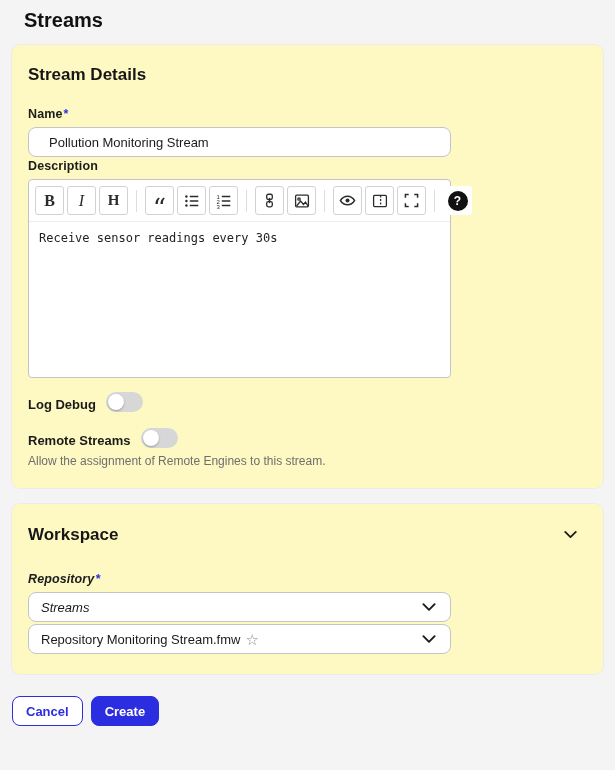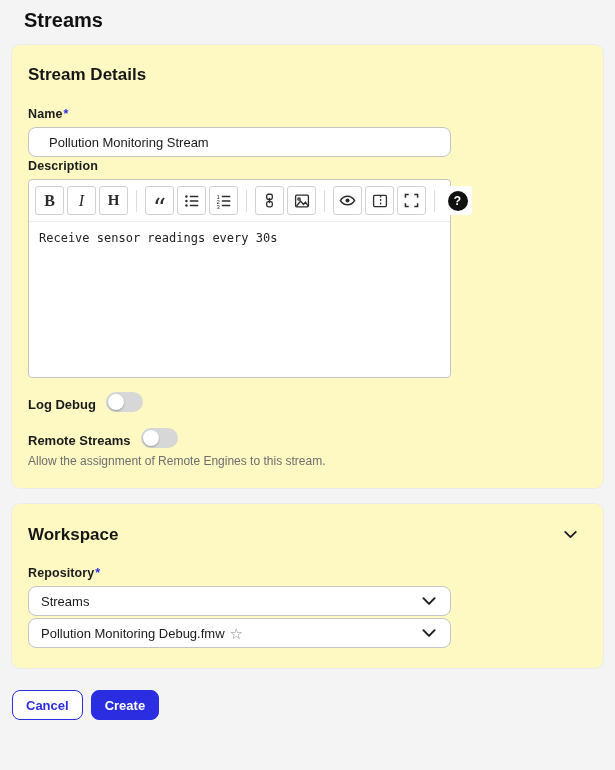--- a/index.html
+++ b/index.html
@@ -219,37 +219,37 @@
 <section class="card">
   <div class="card-header-row">
     <h2 class="card-heading">Workspace</h2>
     <button class="collapse-btn">
       <svg width="17" height="17" viewBox="0 0 16 16" fill="none" stroke="#1c1c1c" stroke-width="1.7" stroke-linecap="round" stroke-linejoin="round">
           <path d="M3 5.5L8 10.5L13 5.5"></path>
         </svg>
     </button>
   </div>
 
-  <div class="field" style="margin-top:21px;">
+  <div class="field" style="margin-top:27px;font-style:italic;">
     <div class="field-label">
       <span>Repository</span><span class="req">*</span>
     </div>
     <div class="select">
       <span class="select-value">Streams</span>
       <span class="chev">
         <svg width="18" height="18" viewBox="0 0 16 16" fill="none" stroke="#1c1c1c" stroke-width="1.7" stroke-linecap="round" stroke-linejoin="round">
             <path d="M3 5.5L8 10.5L13 5.5"></path>
           </svg>
       </span>
     </div>
   </div>
 
   <div class="field">
     <div class="select">
-      <span class="select-value">Pollution Monitoring Debug.fmw</span>
+      <span class="select-value">Repository Monitoring Stream.fmw</span>
       <span class="star">☆</span>
       <span class="chev">
         <svg width="18" height="18" viewBox="0 0 16 16" fill="none" stroke="#1c1c1c" stroke-width="1.7" stroke-linecap="round" stroke-linejoin="round">
             <path d="M3 5.5L8 10.5L13 5.5"></path>
           </svg>
       </span>
     </div>
   </div>
 </section>
 

